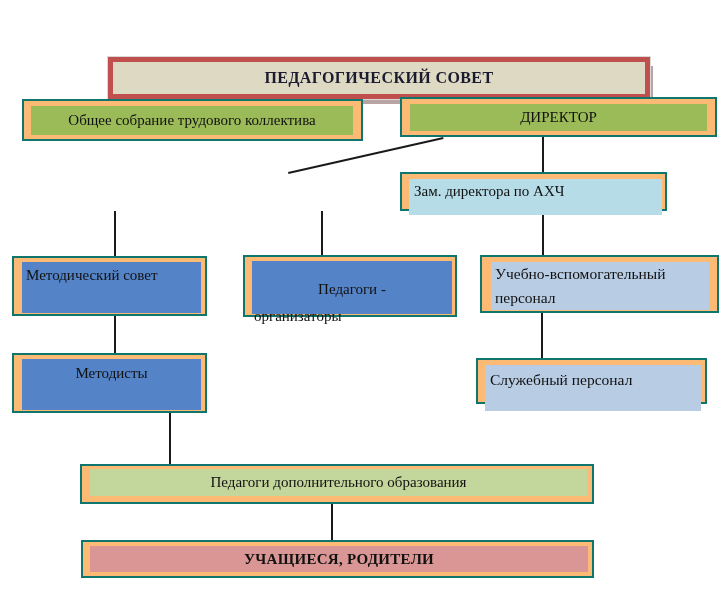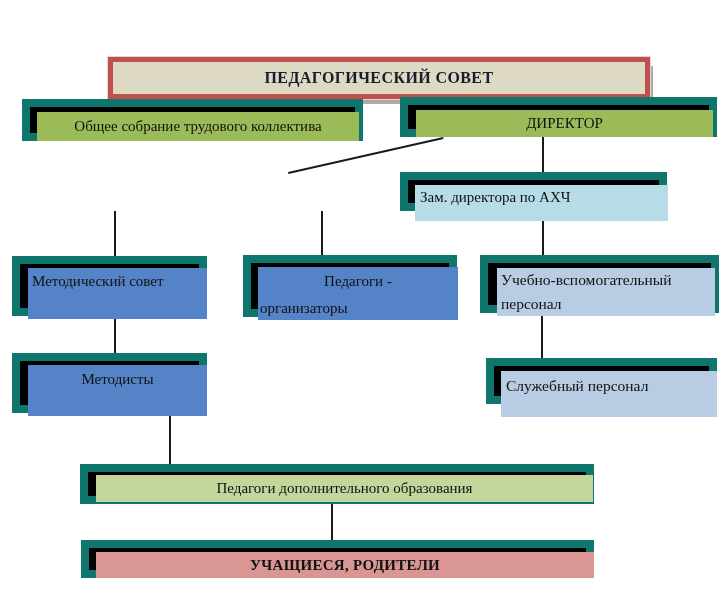--- a/index.html
+++ b/index.html
@@ -4,21 +4,21 @@
 <style>
   html,body{margin:0;padding:0;background:#ffffff;}
   .canvas{
     position:relative;width:727px;height:592px;background:#ffffff;overflow:hidden;
     font-family:"Liberation Serif","DejaVu Serif",serif;color:#111;
   }
   
   .vline{position:absolute;width:0;border-left:2px solid var(--line,#1a1a1a);}
   .dline{position:absolute;height:0;border-top:2px solid var(--line,#1a1a1a);transform-origin:0 0;}
   
-  .node{position:absolute;background:#000000;border:8px solid #0f766e;box-sizing:border-box;}
+  .node{position:absolute;background:#fdba74;border:2px solid #0f766e;box-sizing:border-box;}
   .fill{position:absolute;box-sizing:border-box;font-size:15px;line-height:25px;}
   .center{text-align:center;}
   .ws-pre{white-space:pre-wrap;}
   
   #n-title{
     position:absolute;left:108px;top:17px;width:542px;height:42px;box-sizing:border-box;
     background:var(--title-bg,#DDD9C3);border:5px solid var(--title-border,#C0504D);
     box-shadow:0 0 0 1px #d9d9d9, 5px 7px 0 -2px var(--title-shadow,#B9A4A4);
     display:flex;align-items:center;justify-content:center;
     font-weight:bold;font-size:16px;letter-spacing:.4px;color:#1b1b2f;margin-top:40px;
@@ -30,28 +30,28 @@
   #n-director .fill{left:8px;top:5px;width:297px;height:27px;background:var(--green,#9BBB59);line-height:27px;}
   
   #n-uvr{left:73px;top:172px;width:282px;height:39px;}
   #n-uvr .fill{left:7px;top:5px;width:267px;height:25px;background:var(--light-blue,#B6DCE8);padding-left:5px;}
   #n-ahch{left:400px;top:172px;width:267px;height:39px;}
   #n-ahch .fill{left:7px;top:5px;width:253px;height:36px;background:var(--light-blue,#B6DCE8);padding-left:5px;}
   
   #n-metodsovet{left:12px;top:256px;width:195px;height:60px;}
   #n-metodsovet .fill{left:8px;top:4px;width:179px;height:51px;background:var(--medium-blue,#5484C7);padding:1px 0 0 4px;}
   #n-pedorg{left:243px;top:255px;width:214px;height:62px;}
-  #n-pedorg .fill{left:7px;top:4px;width:200px;height:53px;background:var(--medium-blue,#5484C7);line-height:27px;padding-top:1px;}
+  #n-pedorg .fill{left:7px;top:4px;width:200px;height:53px;background:var(--medium-blue,#5484C7);line-height:27px;padding-top:15px;}
   #n-pedorg .l2{text-align:left;padding-left:2px;}
   #n-uchebno{left:480px;top:255px;width:239px;height:58px;}
   #n-uchebno .fill{left:9px;top:5px;width:218px;height:48px;background:var(--periwinkle,#B8CCE4);padding:0 0 0 4px;line-height:24px;font-size:15.5px;}
   
   #n-metodisty{left:12px;top:353px;width:195px;height:60px;}
   #n-metodisty .fill{left:8px;top:4px;width:179px;height:51px;background:var(--medium-blue,#5484C7);padding-top:2px;}
-  #n-sluzhebny{left:486px;top:358px;width:231px;height:46px;}
+  #n-sluzhebny{left:476px;top:358px;width:231px;height:46px;}
   #n-sluzhebny .fill{left:7px;top:5px;width:216px;height:46px;background:var(--periwinkle,#B8CCE4);padding:2px 0 0 5px;font-size:15.5px;}
   
   #n-dopobr{left:80px;top:464px;width:514px;height:40px;}
   #n-dopobr .fill{left:8px;top:3px;width:497px;height:27px;background:var(--light-green,#C3D69B);line-height:27px;}
   #n-uchrod{left:81px;top:540px;width:513px;height:38px;}
   #n-uchrod .fill{left:7px;top:4px;width:498px;height:26px;background:var(--rose,#D99694);line-height:26px;font-weight:bold;letter-spacing:.3px;}
 </style>
 </head>
 <body>
 

